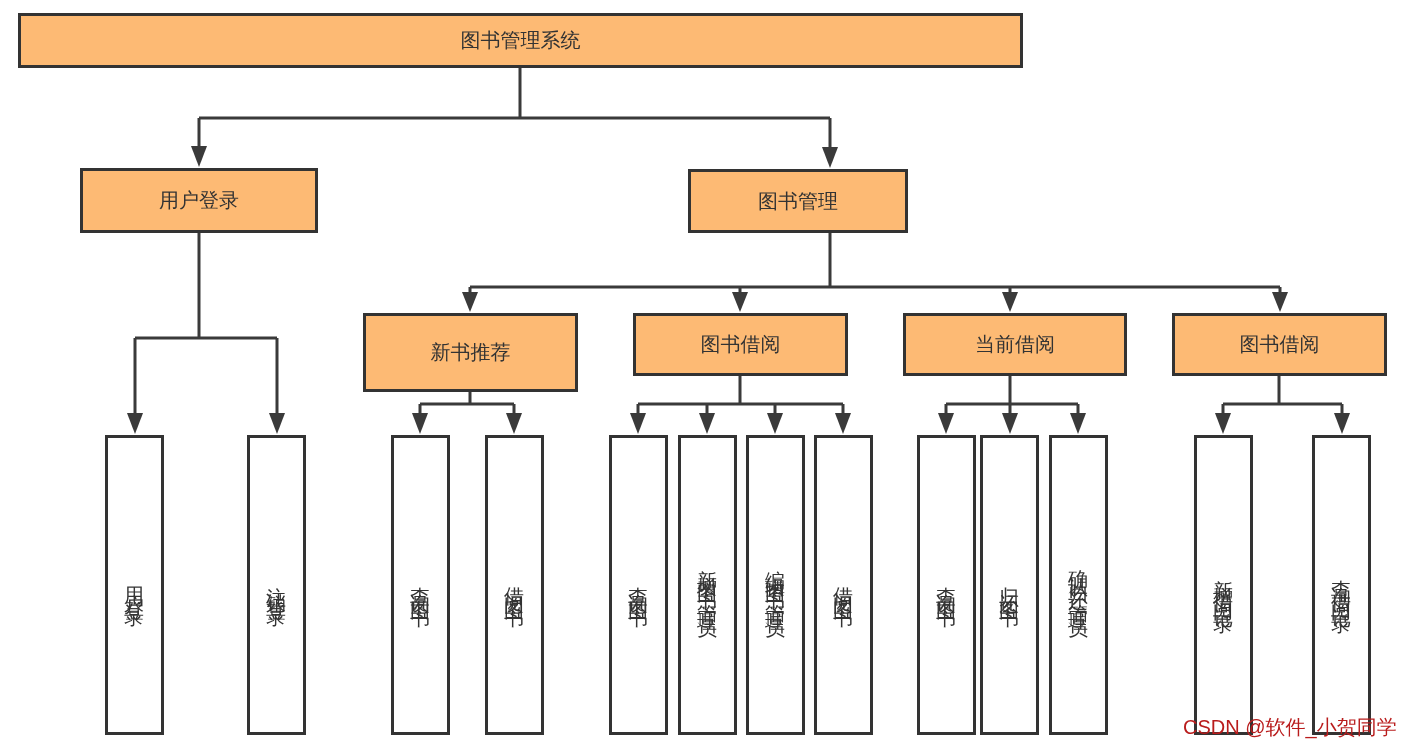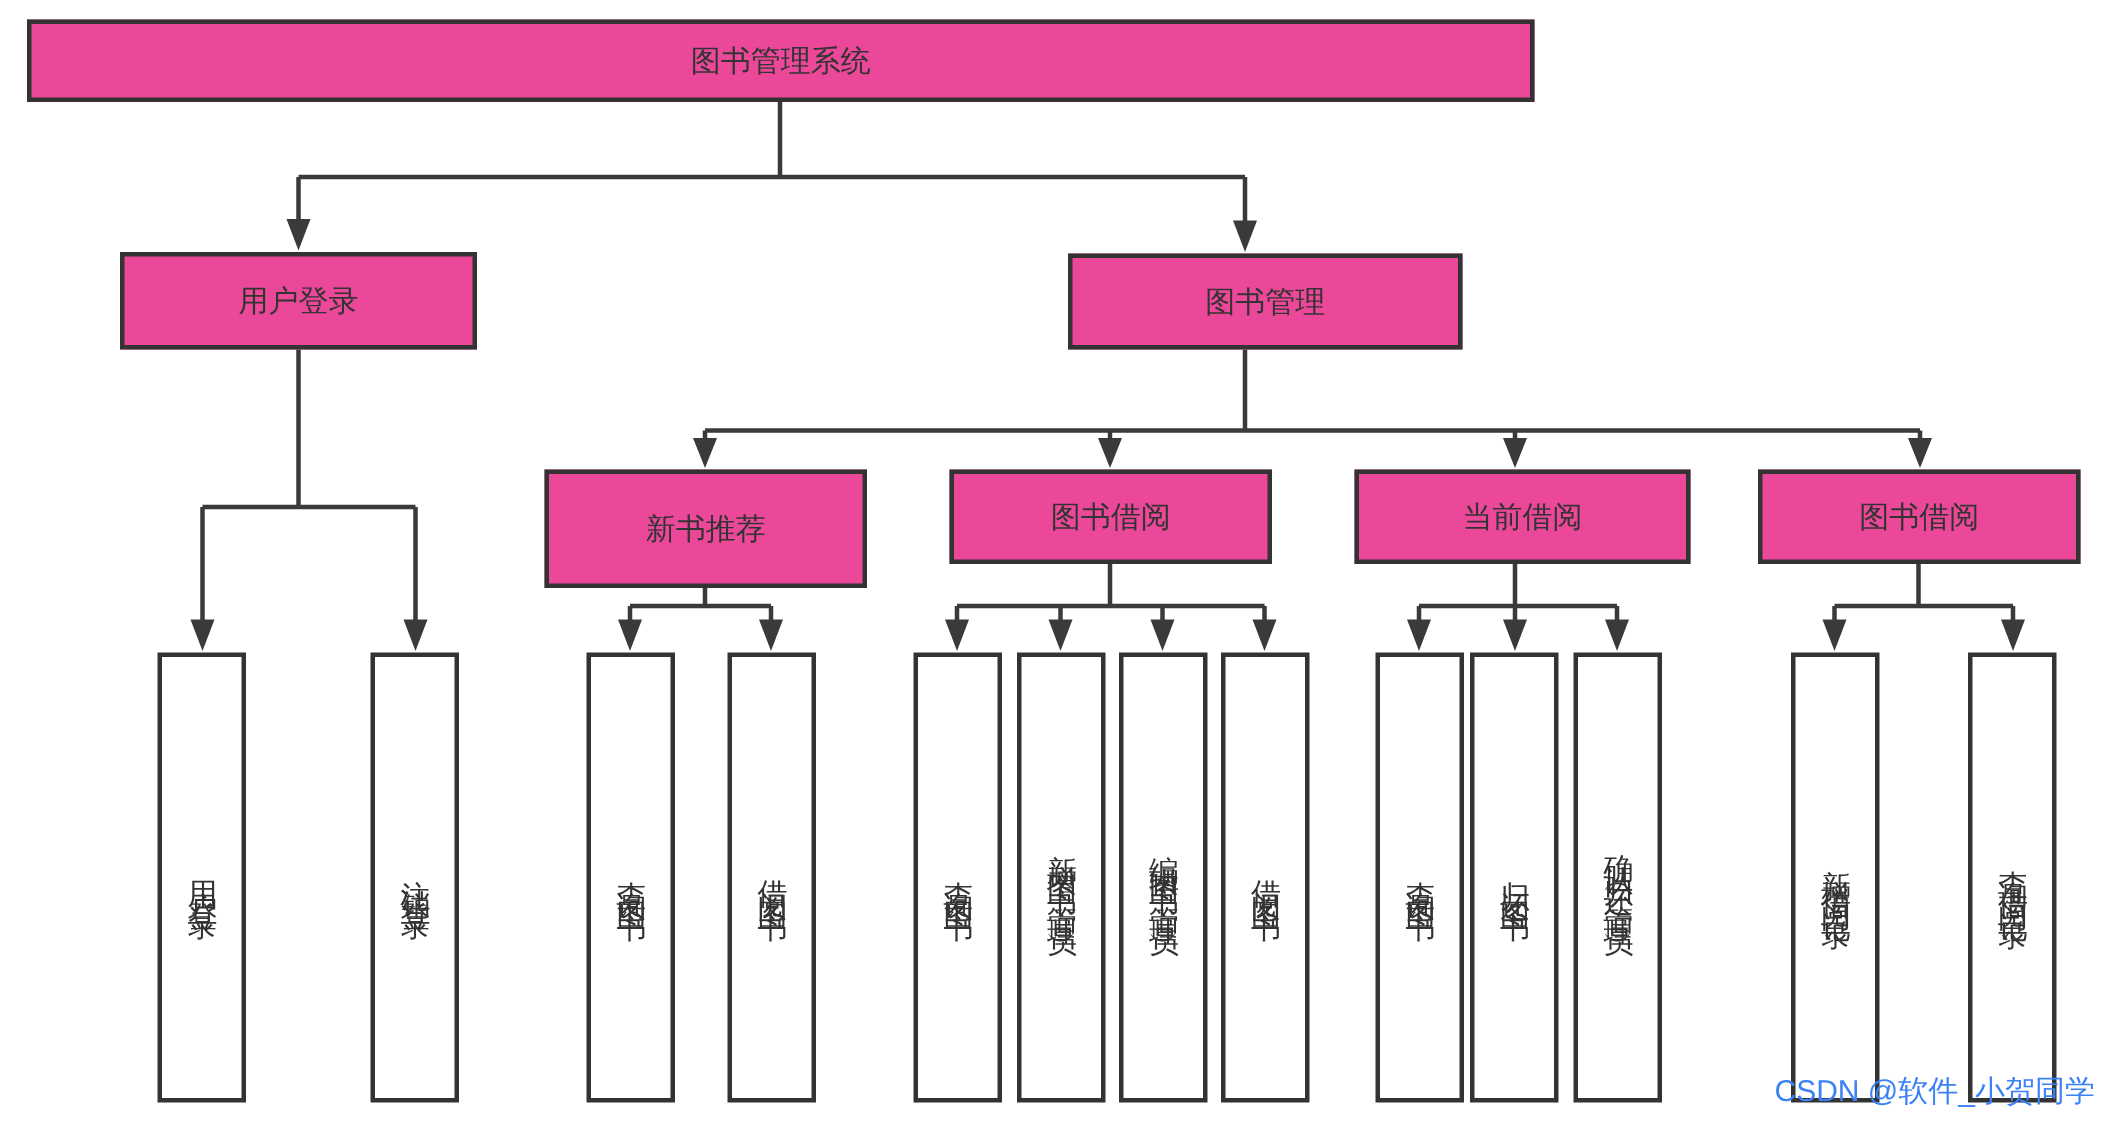--- a/index.html
+++ b/index.html
@@ -8,21 +8,21 @@
     background:#ffffff;
     position:relative;
     overflow:hidden;
     font-family:"Liberation Sans","DejaVu Sans",sans-serif;
   }
   #canvas{position:absolute;left:0;top:0;width:1405px;height:747px;}
   #wires{position:absolute;left:0;top:0;z-index:1;}
   .box{
     position:absolute;
     border:3px solid #333333;
-    background:#ec4899;
+    background:#fdba74;
     display:flex;align-items:center;justify-content:center;
     color:#333333;
     font-size:20px;
     z-index:2;
     box-sizing:border-box;
     white-space:nowrap;
   }
   .leaf{
     position:absolute;
     top:435px;height:300px;width:59px;
@@ -36,21 +36,21 @@
     writing-mode:vertical-rl;
     font-size:20px;
     letter-spacing:7px;
     line-height:1;
     color:#333333;
   }
   #watermark{
     position:absolute;
     left:1183px;top:714px;
     font-size:20px;
-    color:#3b82f6;
+    color:#b91c1c;
     z-index:3;
     white-space:nowrap;
   }
 </style>
 </head>
 <body>
 
 <div id="canvas">
 
   <svg id="wires" width="1405" height="747" viewBox="0 0 1405 747">
@@ -93,21 +93,21 @@
     </g>
   </svg>
 
   <div class="box" style="left:18px;top:13px;width:1005px;height:55px;">
     <span>图书管理系统</span>
   </div>
 
   <div class="box" style="left:80px;top:168px;width:238px;height:65px;">
     <span>用户登录</span>
   </div>
-  <div class="box" style="left:712px;top:169px;width:263px;height:64px;">
+  <div class="box" style="left:688px;top:169px;width:220px;height:64px;">
     <span>图书管理</span>
   </div>
 
   <div class="box" style="left:363px;top:313px;width:215px;height:79px;">
     <span>新书推荐</span>
   </div>
   <div class="box" style="left:633px;top:313px;width:215px;height:63px;">
     <span>图书借阅</span>
   </div>
   <div class="box" style="left:903px;top:313px;width:224px;height:63px;">

